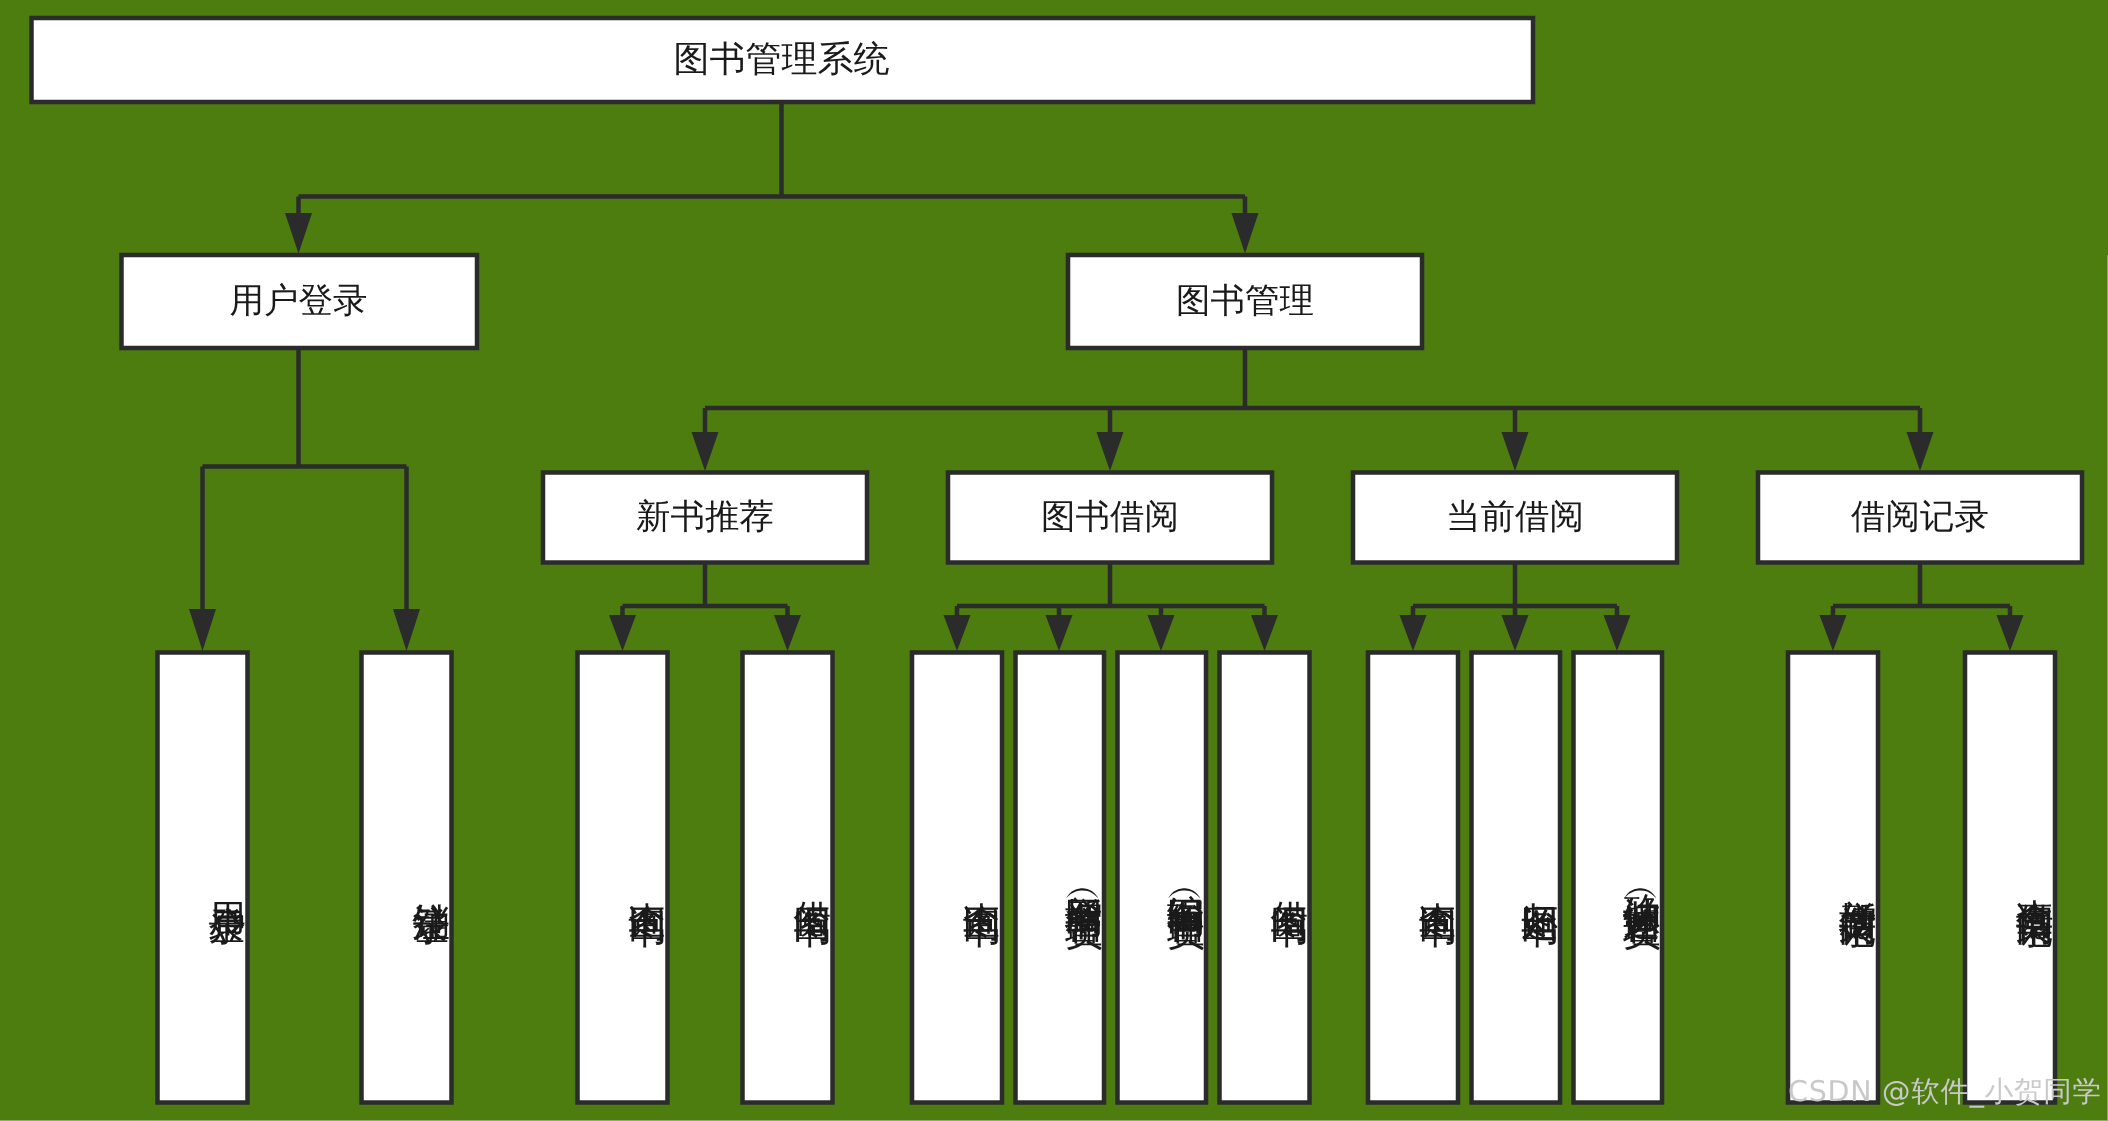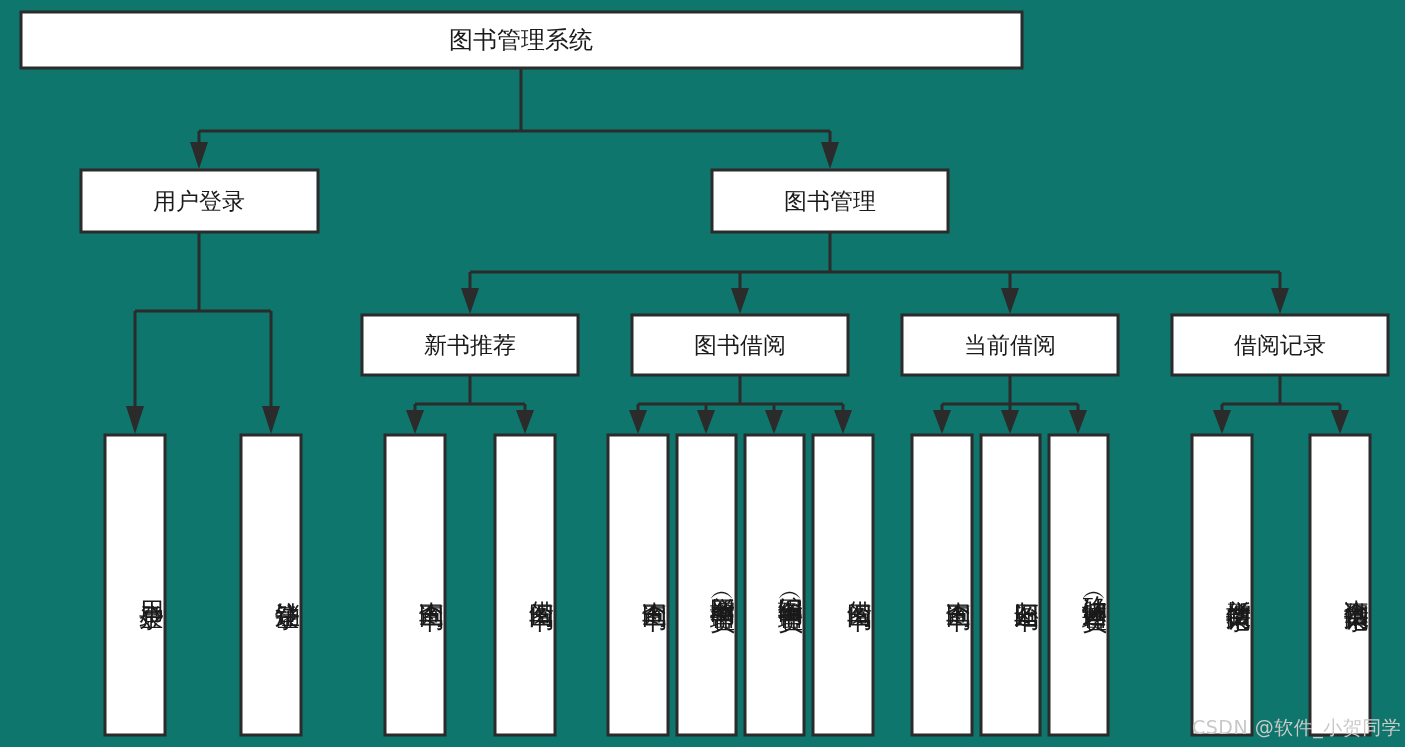--- a/index.html
+++ b/index.html
@@ -10,21 +10,21 @@
   body {
     width: 1405px;
     height: 747px;
     font-family: "DejaVu Sans", "Liberation Sans", sans-serif;
     overflow: hidden;
   }
   #diagram-root {
     position: relative;
     width: 1405px;
     height: 747px;
-    background: #0f766e;
+    background: #4d7c0f;
   }
   svg.flow {
     position: absolute;
     left: 0;
     top: 0;
     width: 1405px;
     height: 747px;
   }
   .node-rect {
     fill: #ffffff;

